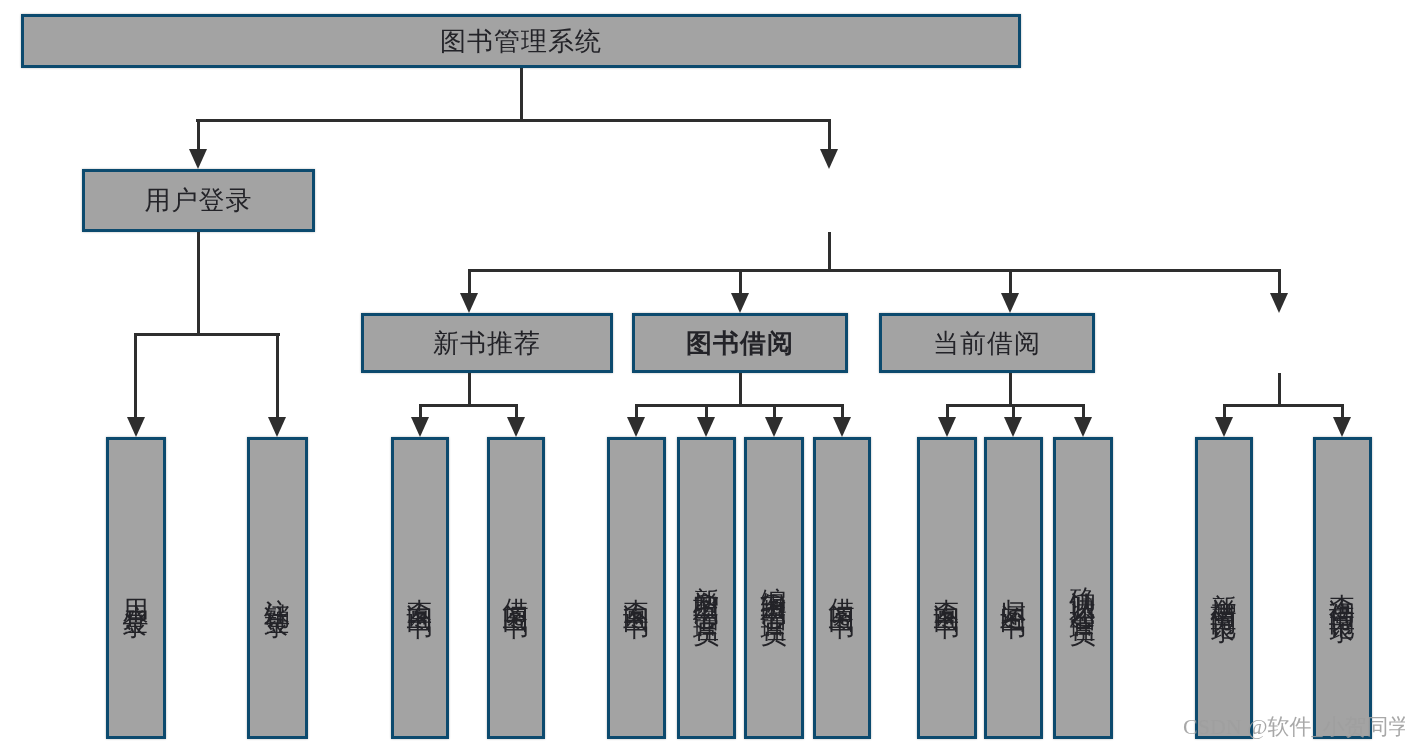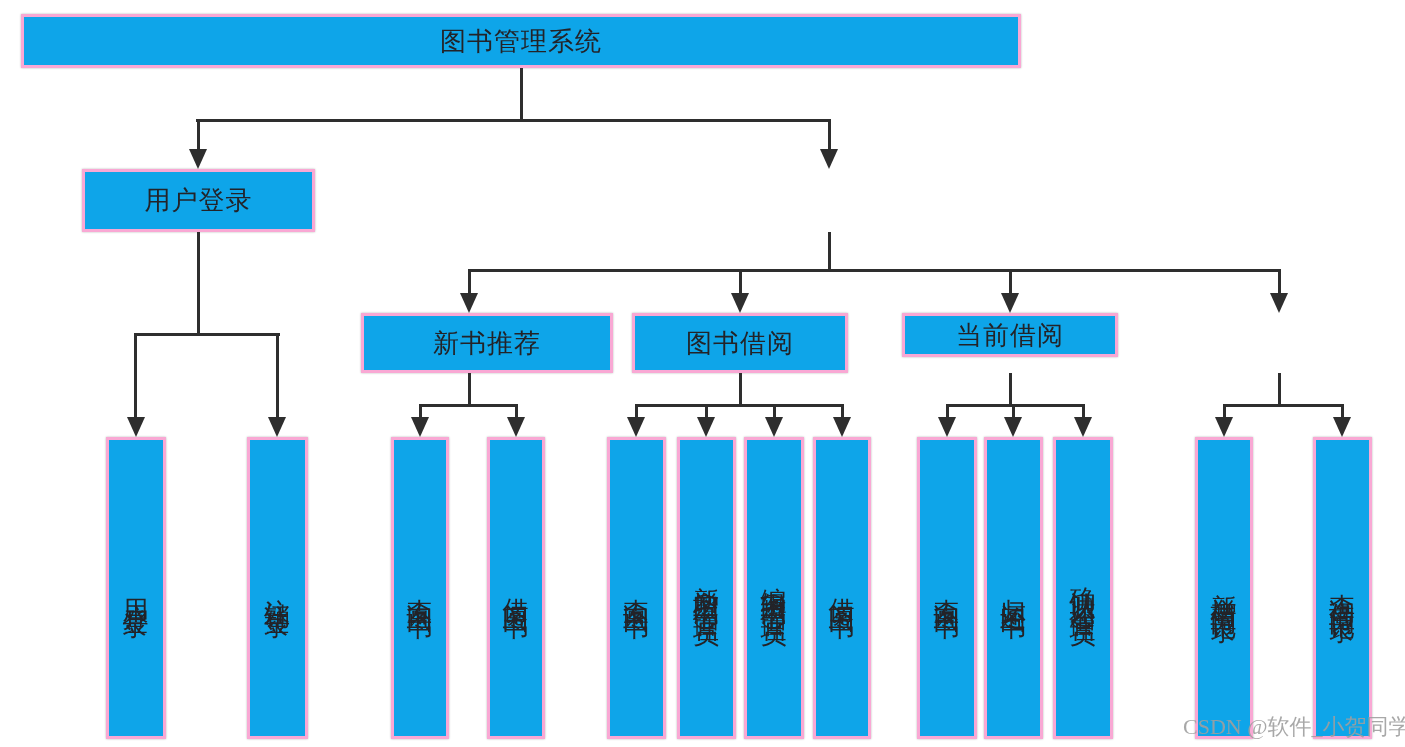--- a/index.html
+++ b/index.html
@@ -4,21 +4,21 @@
 <style>
   html,body { margin:0; padding:0; background:#ffffff; }
   .stage {
     position:relative; width:1405px; height:747px;
     background:#ffffff; overflow:hidden;
     font-family:"Liberation Sans", sans-serif;
     color:#232328;
   }
   .box {
     position:absolute; box-sizing:border-box;
-    background:#0ea5e9; border:3px solid #f9a8d4;
+    background:#a3a3a3; border:3px solid #0c4a6e;
     box-shadow:0 0 2px rgba(0,0,0,0.28);
     display:flex; align-items:center; justify-content:center;
   }
   .hlabel { font-size:26px; letter-spacing:1px; white-space:nowrap; }
   .leaf .vtxt {
     writing-mode:vertical-lr; text-orientation:mixed;
     font-size:26px; letter-spacing:5px; line-height:1; white-space:nowrap;
   }
   .vl { position:absolute; width:3px; background:#2e2e2e; }
   .hl { position:absolute; height:3px; background:#2e2e2e; }
@@ -44,25 +44,25 @@
 
   <div class="box hlabel" style="left:82px; top:169px; width:233px; height:63px;">
     <span>用户登录</span>
   </div>
 
 
   <div class="box hlabel" style="left:361px; top:313px; width:252px; height:60px;">
     <span>新书推荐</span>
   </div>
 
-  <div class="box hlabel" style="left:632px; top:313px; width:216px; height:60px;">
+  <div class="box hlabel" style="left:632px; top:313px; width:216px; height:60px;font-weight:bold;">
     <span>图书借阅</span>
   </div>
 
-  <div class="box hlabel" style="left:902px; top:313px; width:216px; height:44px;">
+  <div class="box hlabel" style="left:879px; top:313px; width:216px; height:60px;">
     <span>当前借阅</span>
   </div>
 
 
   <div class="box leaf" style="left:106px; top:437px; width:60px; height:302px;">
     <span class="vtxt">用户登录</span>
   </div>
 
   <div class="box leaf" style="left:247px; top:437px; width:61px; height:302px;">
     <span class="vtxt">注销登录</span>

